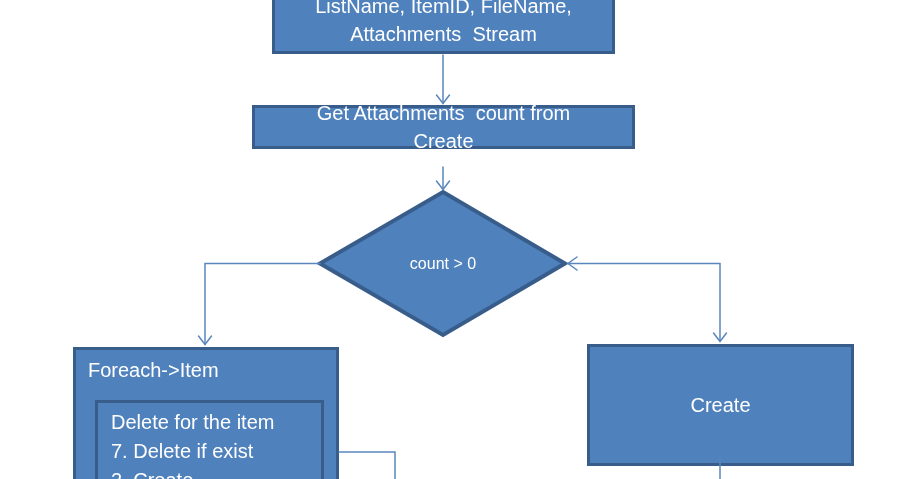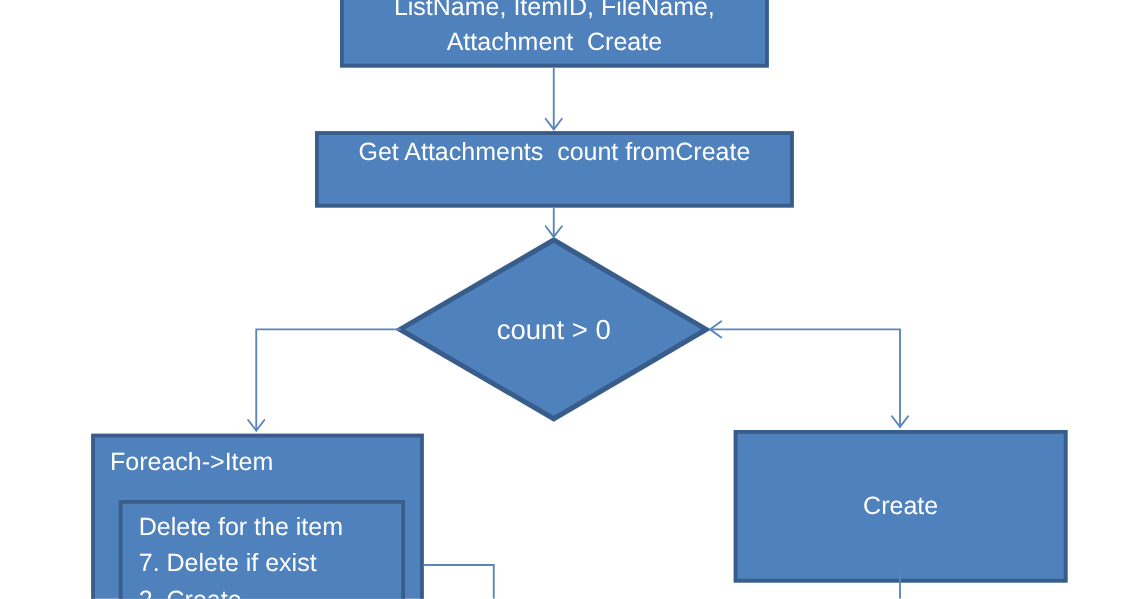--- a/index.html
+++ b/index.html
@@ -22,26 +22,26 @@
     text-align:center;
     line-height:28px;
     white-space:pre;
   }
   #box-params{
     left:272px;top:-37px;width:343px;height:91px;
     display:flex;flex-direction:column;justify-content:flex-end;
     padding-bottom:3px;
   }
   #box-getcount{
-    left:252px;top:105px;width:383px;height:61px;
-    display:flex;flex-direction:row;justify-content:center;
+    left:252px;top:105px;width:383px;height:44px;
+    display:flex;flex-direction:column;justify-content:center;
   }
   #diamond-label{
     position:absolute;left:343px;top:250px;width:200px;
-    text-align:center;color:#ffffff;font-size:22px;line-height:27px;
+    text-align:center;color:#ffffff;font-size:16px;line-height:27px;
     z-index:6;white-space:pre;
   }
   #box-foreach{
     left:73px;top:347px;width:266px;height:141px;
     padding:7px 0 0 12px;
   }
   #box-foreach .label{white-space:pre;line-height:26px;}
   #box-check{
     left:95px;top:400px;width:229px;height:88px;
     padding:5px 0 0 13px;
@@ -54,21 +54,21 @@
   }
   #connectors{
     position:absolute;left:0;top:0;z-index:5;pointer-events:none;
   }
 </style>
 </head>
 <body>
 
 <div class="node" id="box-params">
   <span class="line">ListName, ItemID, FileName,</span>
-  <span class="line">Attachment  Create</span>
+  <span class="line">Attachments  Stream</span>
 </div>
 
 <div class="node" id="box-getcount">
   <span class="line">Get Attachments  count from</span>
   <span class="line">Create</span>
 </div>
 
 <div class="node" id="box-foreach">
   <span class="label">Foreach-&gt;Item</span>
 </div>

